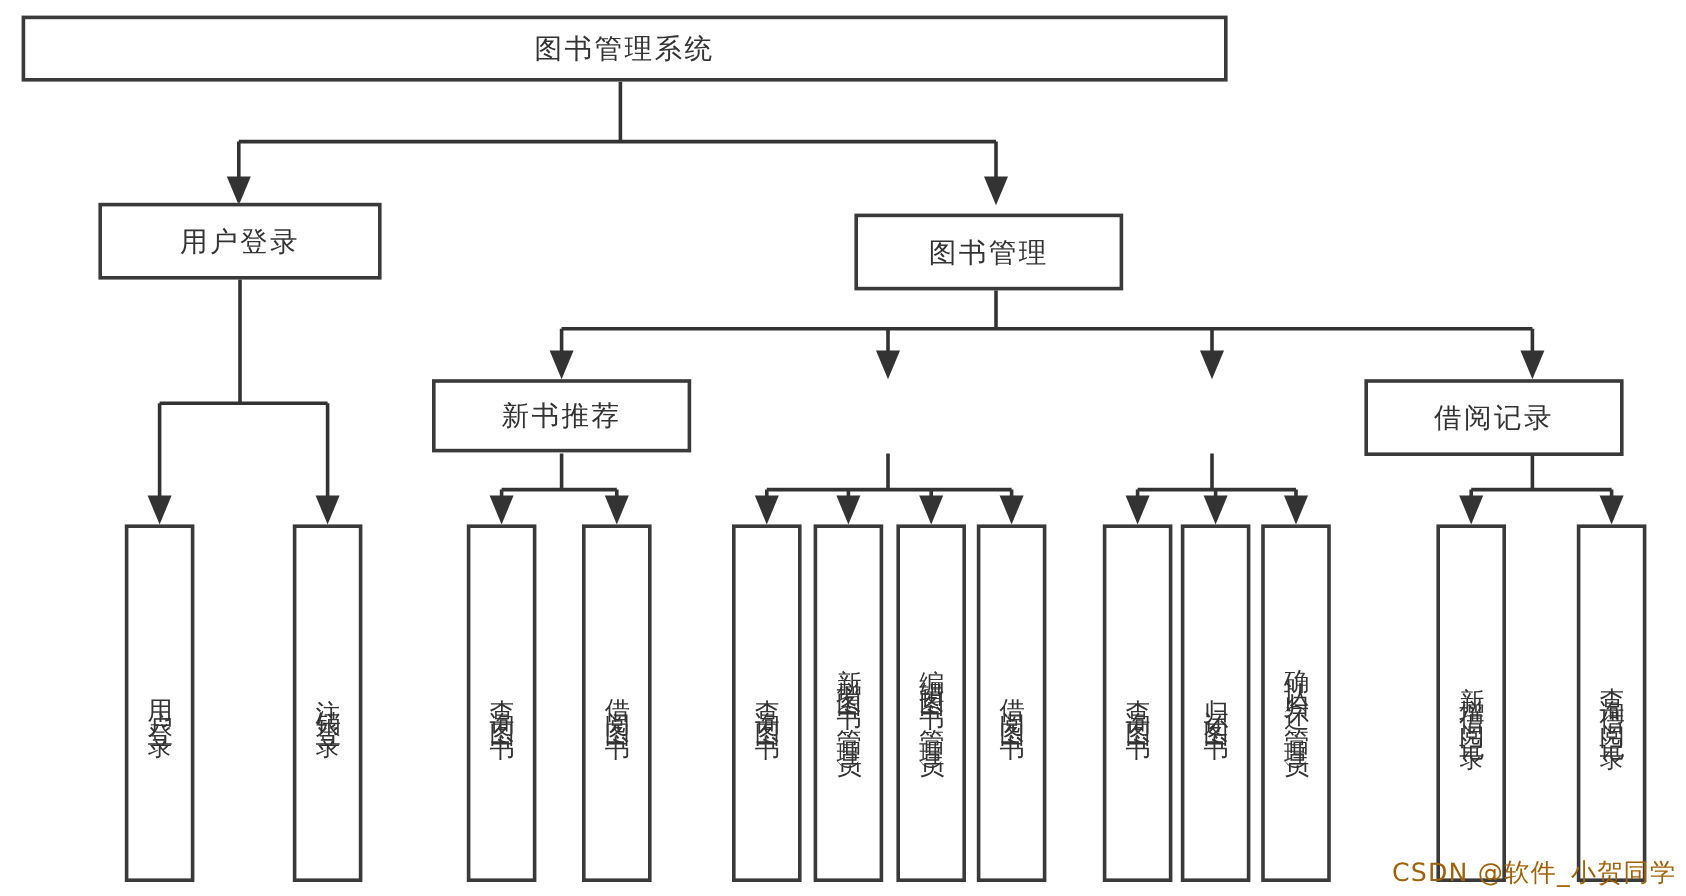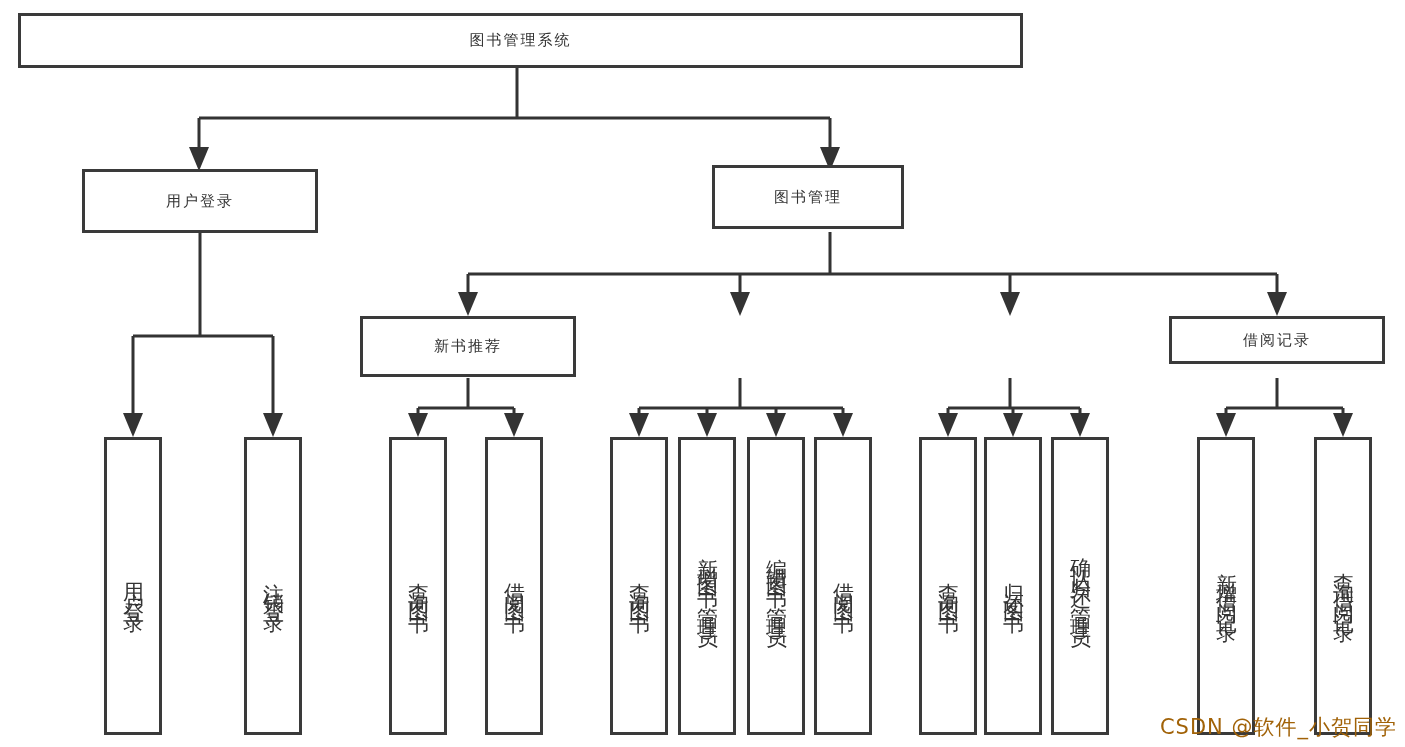--- a/index.html
+++ b/index.html
@@ -6,21 +6,21 @@
   .canvas{
     position:relative;width:1405px;height:747px;background:#ffffff;
     font-family:"DejaVu Sans","Liberation Sans",sans-serif;overflow:hidden;
   }
   svg.connectors{position:absolute;left:0;top:0;z-index:1;}
   .box{
     position:absolute;box-sizing:border-box;background:#ffffff;
     border:3px solid #3a3a3a;display:flex;align-items:center;justify-content:center;
     color:#333333;z-index:2;
   }
-  .hbox{font-size:15px;letter-spacing:2px;}
+  .hbox{font-size:23px;letter-spacing:2px;}
   .vbox{width:58px;height:298px;font-size:21px;}
   .vtext{writing-mode:vertical-rl;letter-spacing:10px;line-height:1;}
   .watermark{
     position:absolute;top:713px;right:8px;z-index:5;
     font-size:21px;color:#a16207;letter-spacing:1px;white-space:nowrap;
   }
 </style>
 </head>
 <body>
 
@@ -66,28 +66,28 @@
     </g>
   </svg>
 
   <div class="box hbox" style="left:18px;top:13px;width:1005px;height:55px">
     <span>图书管理系统</span>
   </div>
 
   <div class="box hbox" style="left:82px;top:169px;width:236px;height:64px">
     <span>用户登录</span>
   </div>
-  <div class="box hbox" style="left:712px;top:165px;width:192px;height:64px">
+  <div class="box hbox" style="left:712px;top:178px;width:224px;height:64px">
     <span>图书管理</span>
   </div>
 
   <div class="box hbox" style="left:360px;top:316px;width:216px;height:61px">
     <span>新书推荐</span>
   </div>
-  <div class="box hbox" style="left:1169px;top:316px;width:216px;height:48px">
+  <div class="box hbox" style="left:1137px;top:316px;width:216px;height:64px">
     <span>借阅记录</span>
   </div>
 
   <div class="box vbox" style="left:104px;top:437px">
     <span class="vtext">用户登录</span>
   </div>
   <div class="box vbox" style="left:244px;top:437px">
     <span class="vtext">注销登录</span>
   </div>
 

